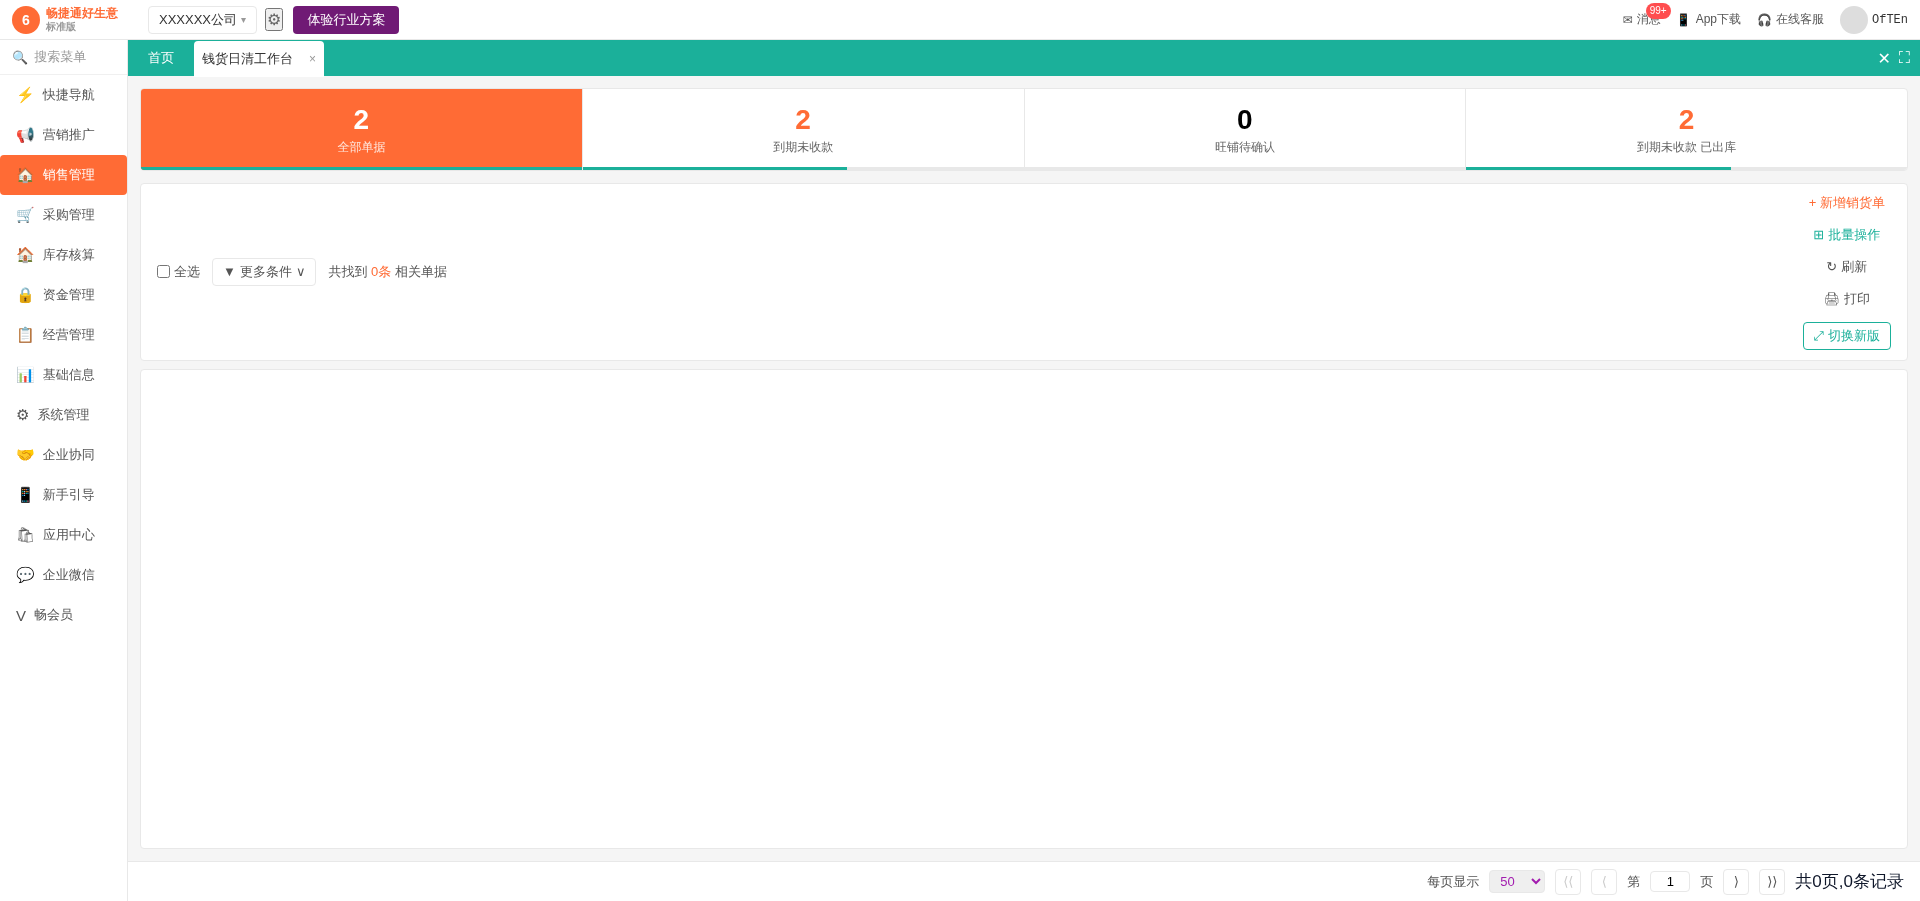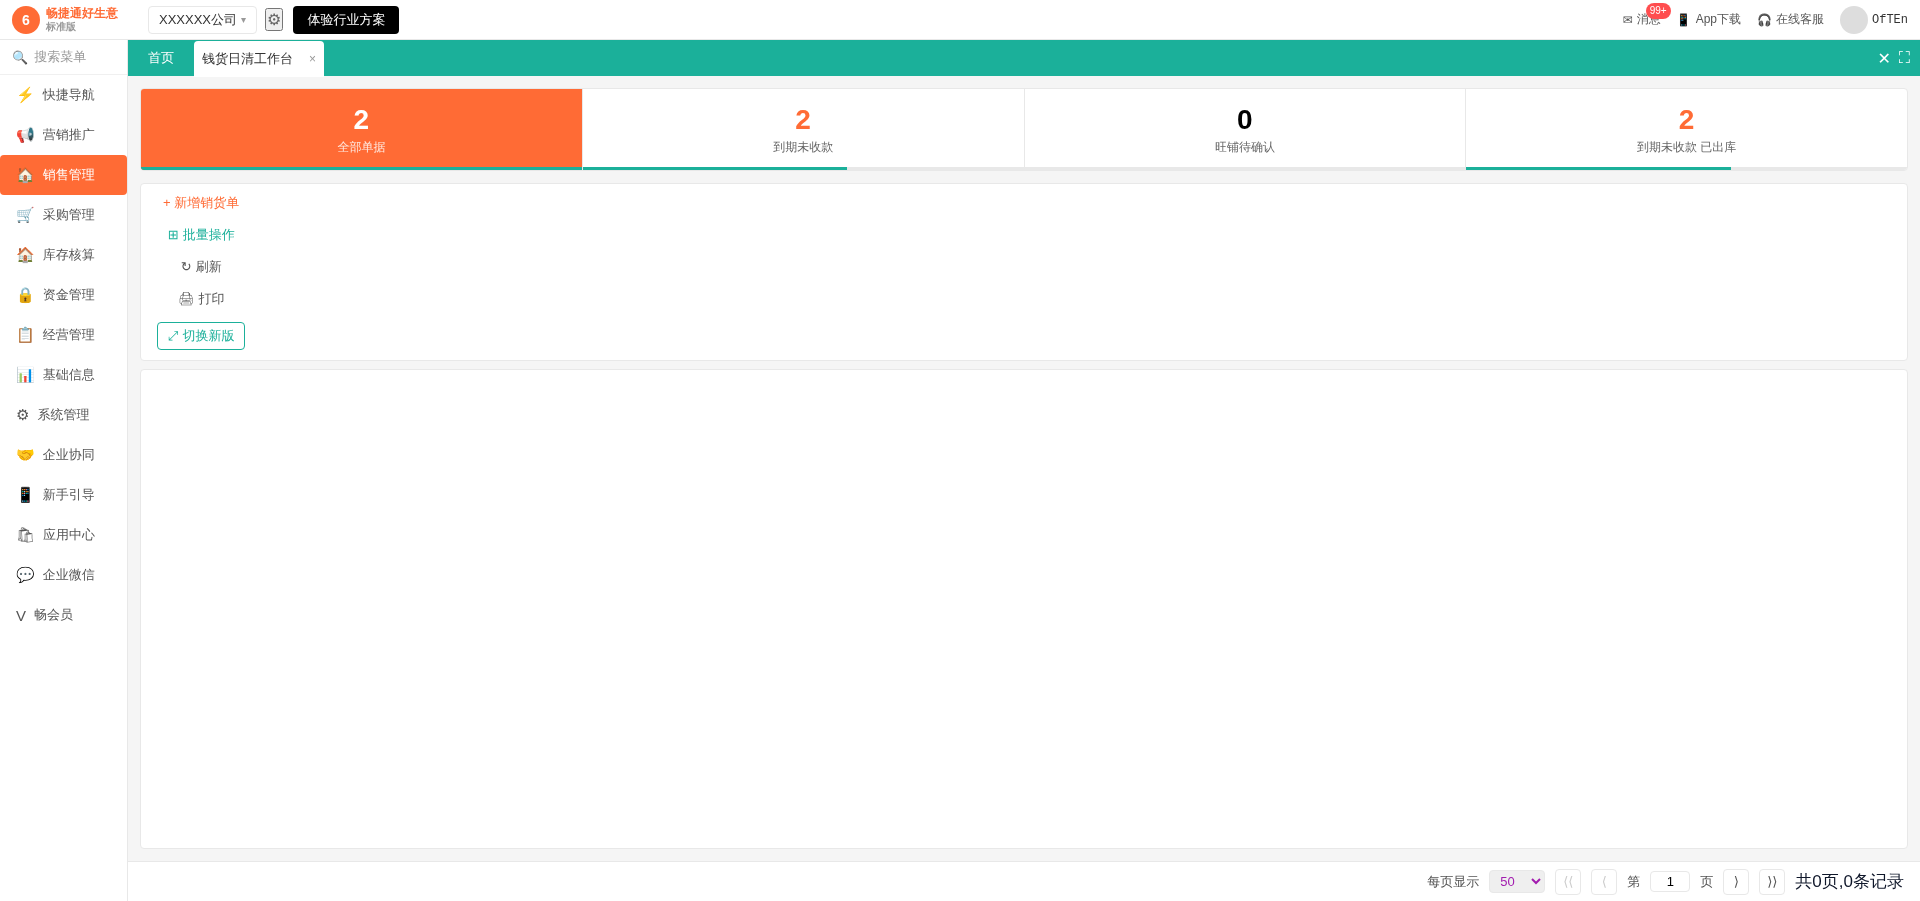--- a/index.html
+++ b/index.html
@@ -55,21 +55,21 @@
     }
     .company-selector .chevron { color: #999; font-size: 10px; }
     .settings-btn {
       margin-left: 8px;
       color: #666;
       cursor: pointer;
       font-size: 16px;
     }
     .trial-btn {
       margin-left: 10px;
-      background: #000000;
+      background: #701a75;
       color: #fff;
       border: none;
       border-radius: 4px;
       padding: 5px 14px;
       cursor: pointer;
       font-size: 13px;
     }
     .header-right {
       margin-left: auto;
       display: flex;
@@ -521,20 +521,36 @@
       <div class="summary-card">
         <div class="count orange">2</div>
         <div class="label">到期未收款 已出库</div>
         <div class="card-progress">
           <div class="card-progress-bar" style="width:60%"></div>
         </div>
       </div>
     </div>
 
     <div class="toolbar">
+      <div class="toolbar-left">
+        <label class="checkbox-all">
+          <input type="checkbox" style="">
+          <span>全选</span>
+        </label>
+        <button class="filter-btn">
+          <span>▼</span>
+          <span>更多条件</span>
+          <span>∨</span>
+        </button>
+        <span class="found-text">
+          <span>共找到</span>
+          <span class="found-count">0条</span>
+          <span>相关单据</span>
+        </span>
+      </div>
       <div class="toolbar-right">
         <button class="add-btn">+ 新增销货单</button>
         <div class="toolbar-action teal">
           <span>⊞</span>
           <span>批量操作</span>
         </div>
         <div class="toolbar-action">
           <span>↻</span>
           <span>刷新</span>
         </div>

